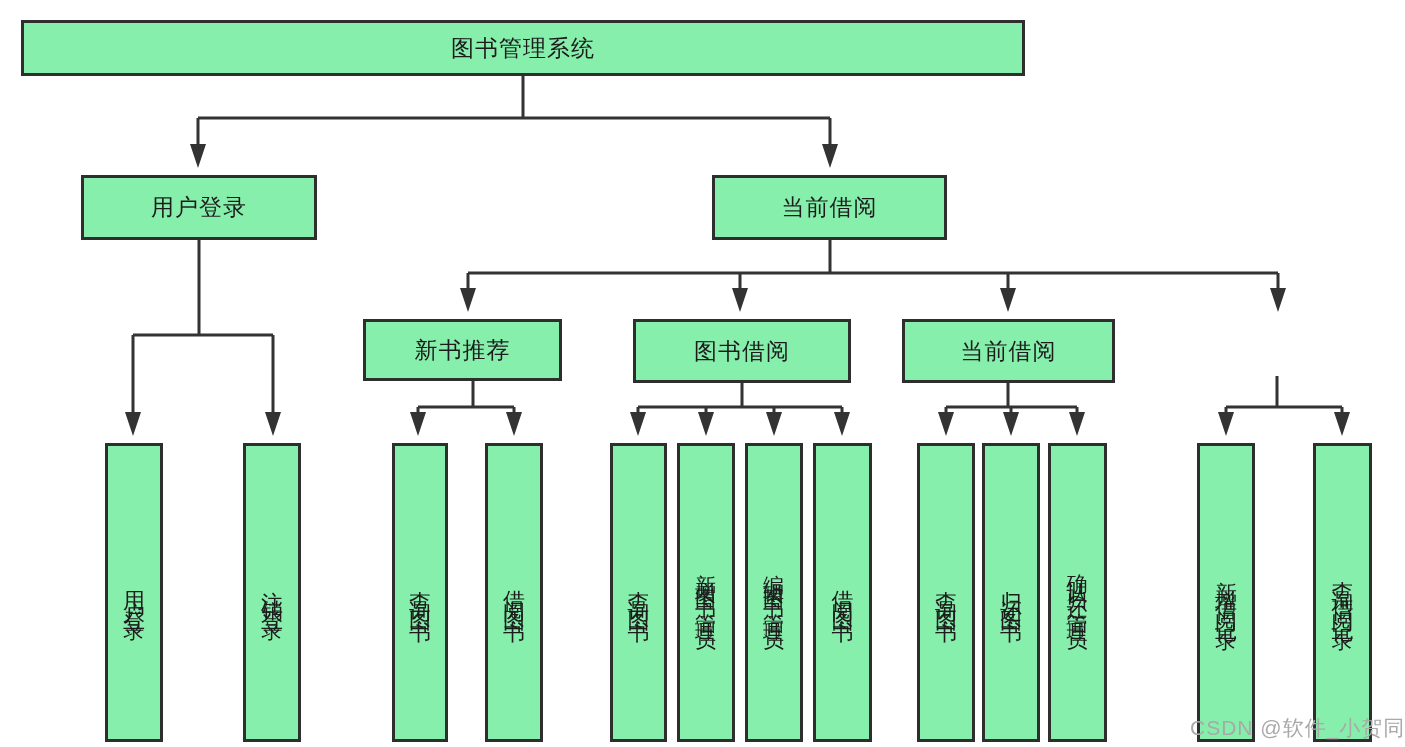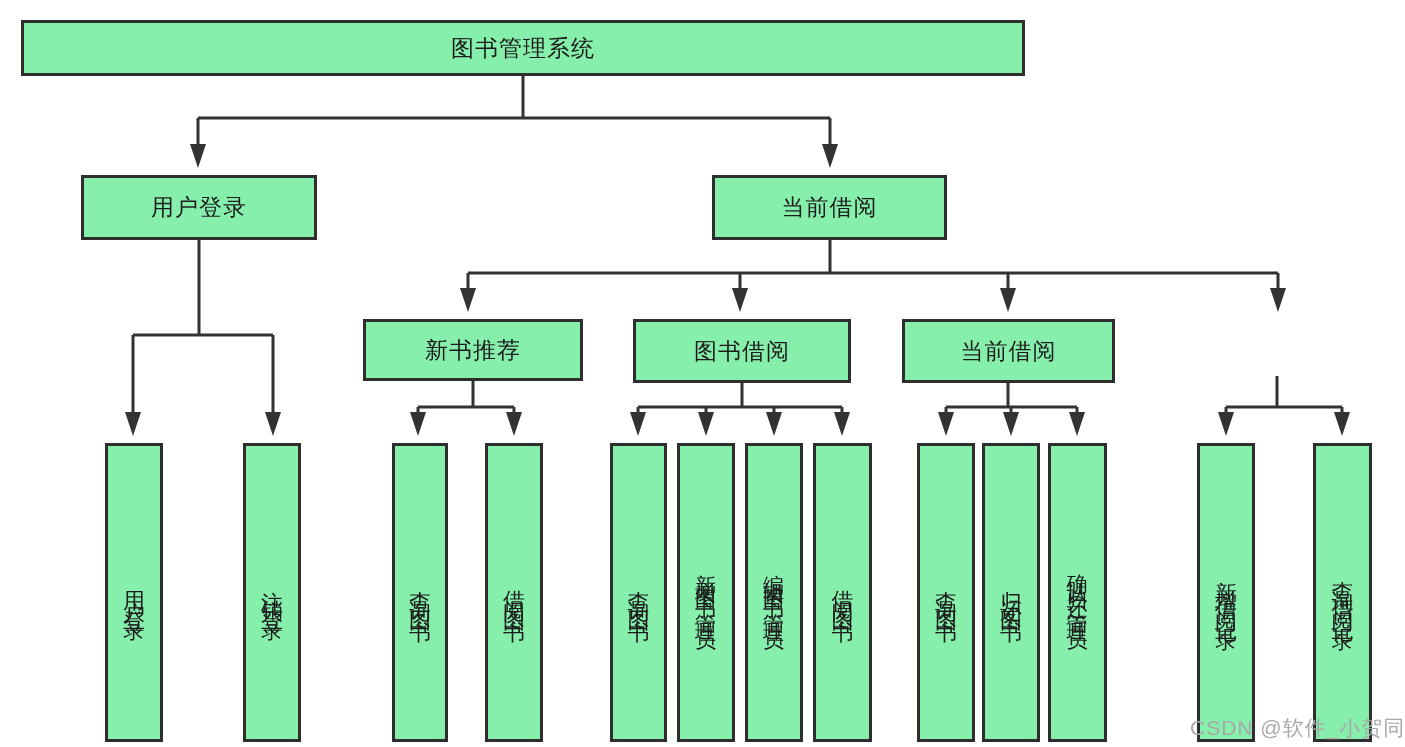--- a/index.html
+++ b/index.html
@@ -30,21 +30,21 @@
     display:flex;
     justify-content:center;
     align-items:center;
     line-height:1.0;
   }
   .leaf.dense{letter-spacing:8px;font-size:21px;}
   
   .n-root          {left:21px;  top:13px;  width:1004px; height:56px;}
   .n-user-login    {left:81px;  top:168px; width:236px;  height:65px;}
   .n-book-mgmt     {left:712px; top:168px; width:235px;  height:65px;}
-  .n-new-book-rec  {left:363px; top:312px; width:220px;  height:62px;}
+  .n-new-book-rec  {left:363px; top:312px; width:199px;  height:62px;}
   .n-book-borrow   {left:633px; top:312px; width:218px;  height:64px;}
   .n-current-borrow{left:902px; top:312px; width:213px;  height:64px;}
   .n-borrow-records{left:1172px;top:312px; width:211px;  height:64px;}
   .lf1 {left:105px; top:436px; width:58px; height:299px;}
   .lf2 {left:243px; top:436px; width:58px; height:299px;}
   .lf3 {left:392px; top:436px; width:56px; height:299px;}
   .lf4 {left:485px; top:436px; width:58px; height:299px;}
   .lf5 {left:610px; top:436px; width:57px; height:299px;}
   .lf6 {left:677px; top:436px; width:58px; height:299px;}
   .lf7 {left:745px; top:436px; width:58px; height:299px;}

